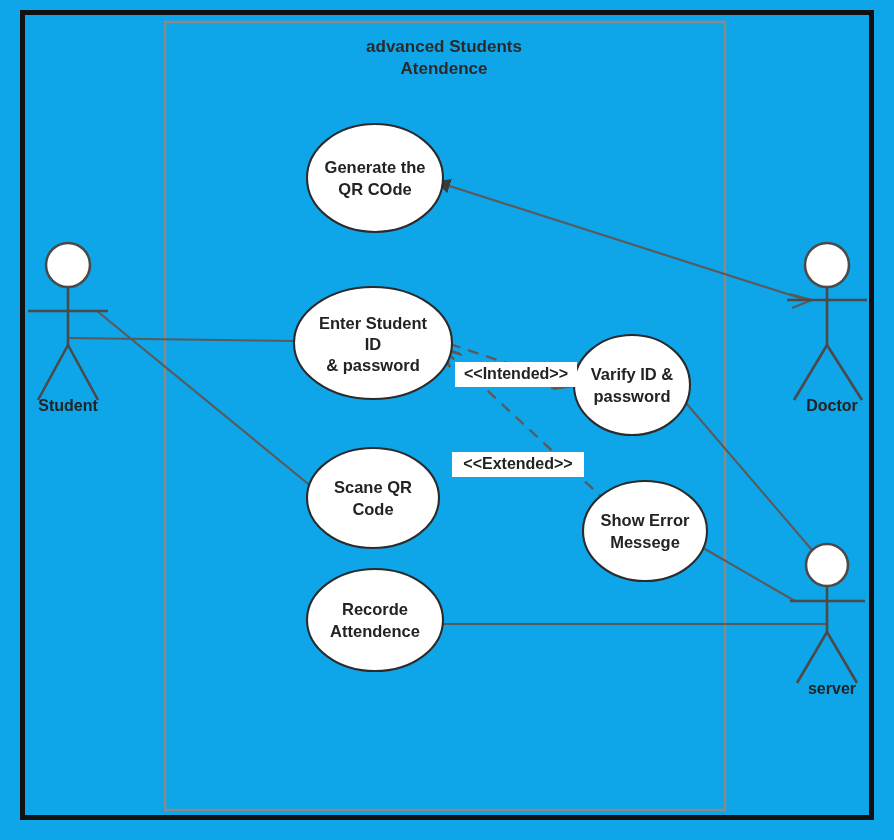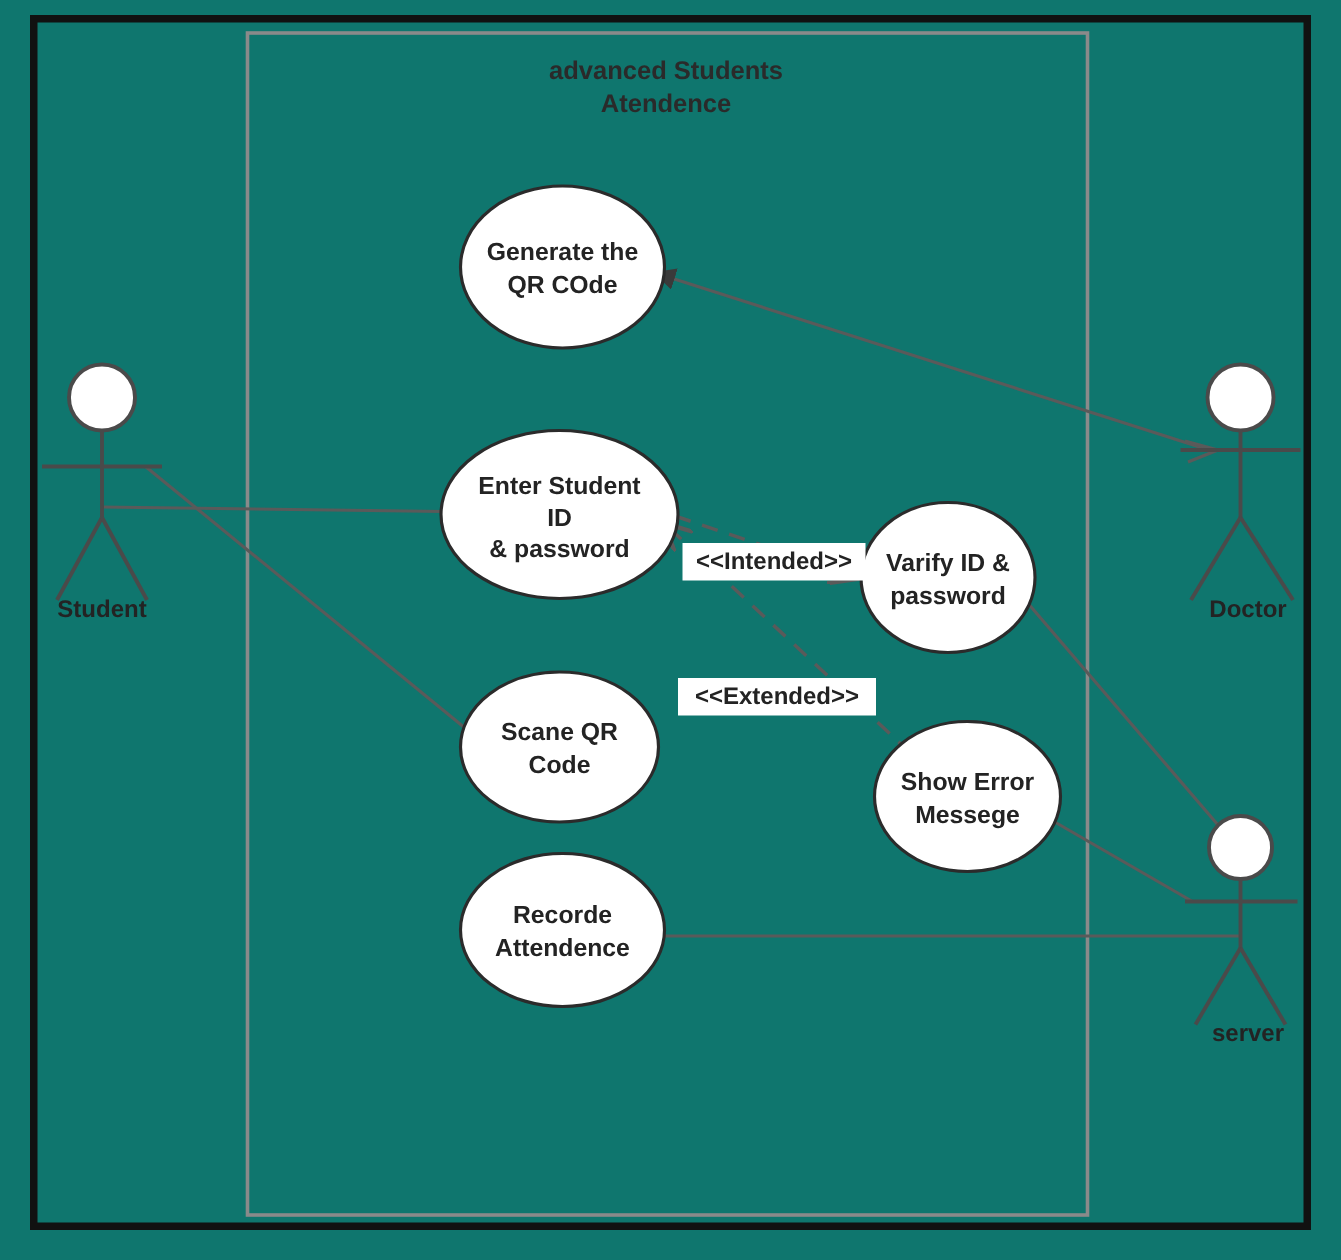--- a/index.html
+++ b/index.html
@@ -6,21 +6,21 @@
   html, body {
     margin: 0;
     padding: 0;
     background: #ffffff;
     font-family: "Liberation Sans", sans-serif;
   }
   #page {
     position: relative;
     width: 894px;
     height: 840px;
-    background: #0f766e;
+    background: #0ea5e9;
     overflow: hidden;
   }
   #diagram-svg {
     position: absolute;
     left: 0;
     top: 0;
     width: 894px;
     height: 840px;
   }
   .ellipse-shape {

